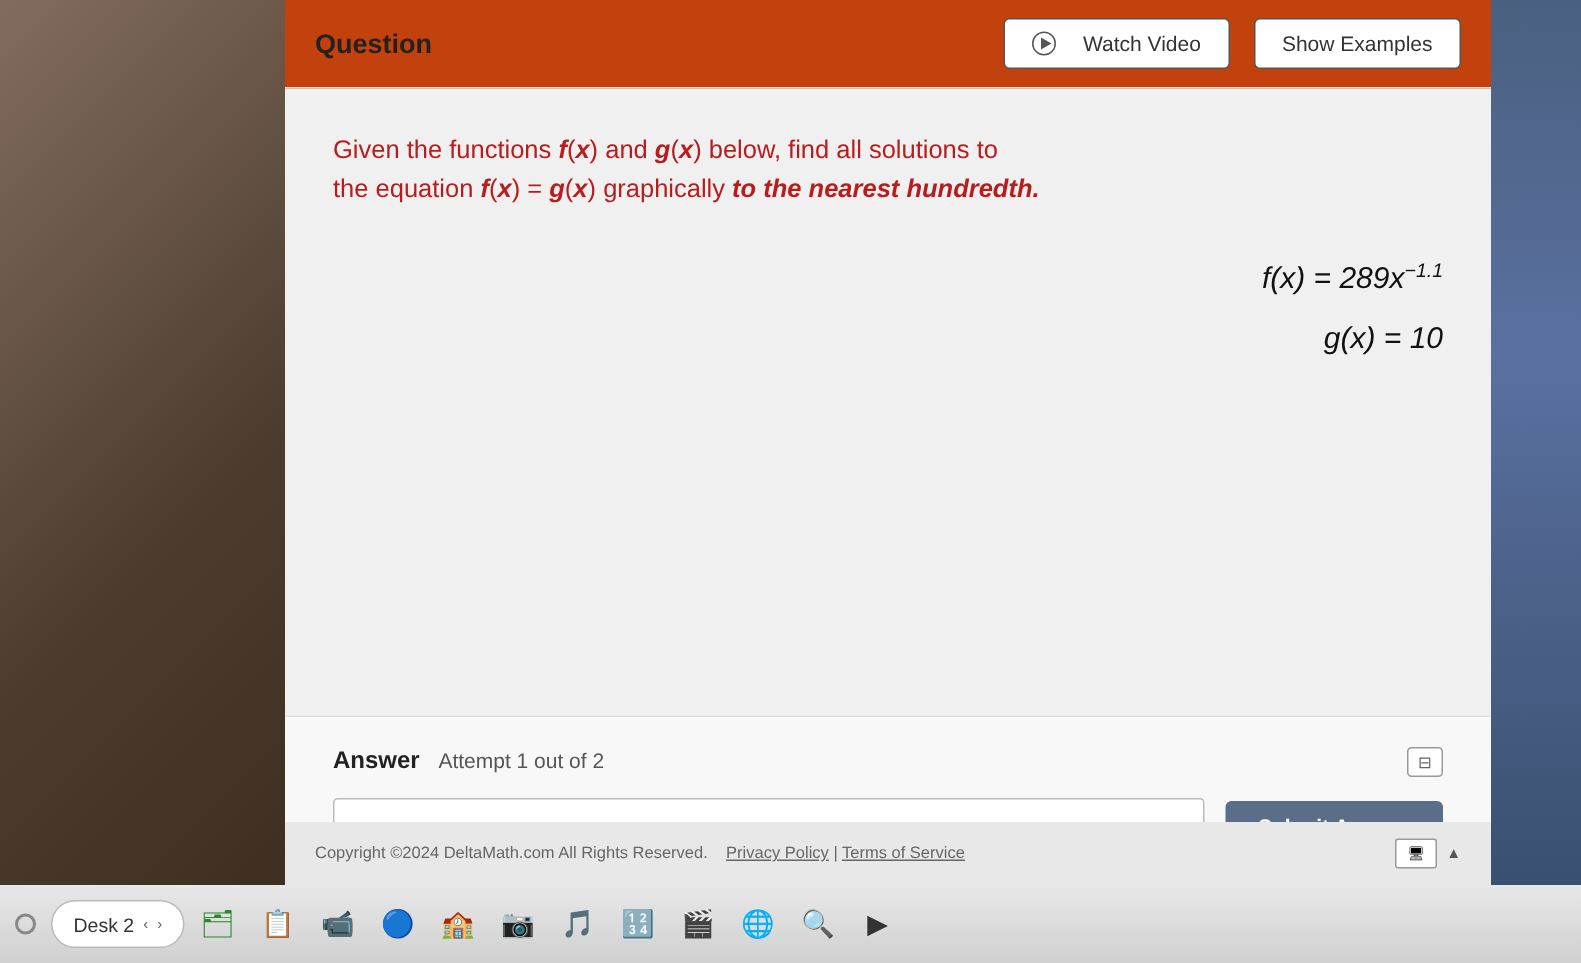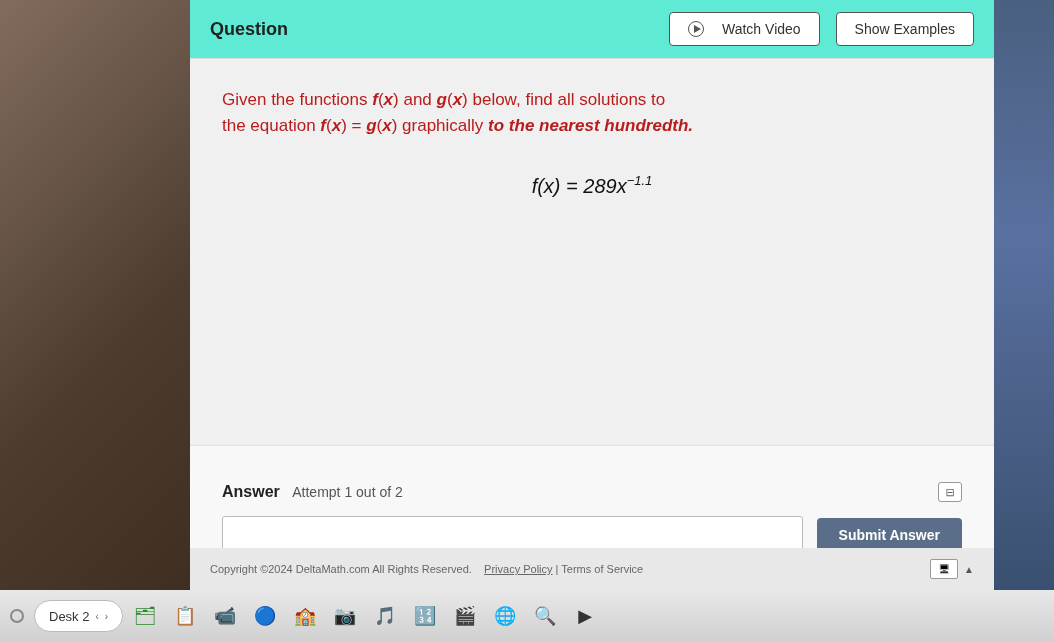--- a/index.html
+++ b/index.html
@@ -43,21 +43,21 @@
       background: #f0f0f0;
       display: flex;
       flex-direction: column;
     }
 
     
     .header {
       display: flex;
       align-items: center;
       padding: 12px 20px;
-      background: #5eead4;
+      background: #c2410c;
       border-bottom: 1px solid #ddd;
       gap: 16px;
     }
 
     .header-question {
       font-size: 18px;
       font-weight: 600;
       color: #222;
       margin-right: auto;
     }
@@ -127,40 +127,40 @@
       line-height: 1.5;
       margin-bottom: 28px;
     }
 
     .question-text em {
       font-style: italic;
       font-weight: 600;
     }
 
     .math-block {
-      text-align: center;
+      text-align: right;
       margin: 20px 0;
       font-size: 20px;
       color: #111;
       line-height: 2;
     }
 
     .math-formula {
       font-style: italic;
       font-size: 20px;
     }
 
     sup {
       font-size: 13px;
       vertical-align: super;
     }
 
     
     .answer-section {
-      padding: 36px 32px;
+      padding: 20px 32px;
       background: #f8f8f8;
       border-top: 1px solid #e0e0e0;
     }
 
     .answer-header {
       display: flex;
       align-items: center;
       justify-content: space-between;
       margin-bottom: 14px;
     }
@@ -351,20 +351,23 @@
 
   <div class="question-content">
     <div class="question-text">
       Given the functions <em>f</em>(<em>x</em>) and <em>g</em>(<em>x</em>) below, find all solutions to<br>
       the equation <em>f</em>(<em>x</em>) = <em>g</em>(<em>x</em>) graphically <em>to the nearest hundredth.</em>
     </div>
 
     <div class="math-block">
       <div>
         <span class="math-formula"><em>f</em>(<em>x</em>) = 289<em>x</em><sup>−1.1</sup></span>
+      </div>
+      <div>
+        <span class="math-formula"><em>g</em>(<em>x</em>) = 10</span>
       </div>
     </div>
   </div>
 
   <div class="answer-section">
     <div class="answer-header">
       <div>
         <span class="answer-label">Answer</span>
         <span class="attempt-text">Attempt 1 out of 2</span>
       </div>
@@ -382,21 +385,21 @@
   </div>
 
 </div>
 
 <div class="footer">
   <div class="footer-text">
     <span>Copyright ©2024 DeltaMath.com All Rights Reserved.</span>
     &nbsp;&nbsp;
     <span style="cursor:pointer; text-decoration:underline;margin-top:41px;">Privacy Policy</span>
     <span> | </span>
-    <span style="cursor:pointer; ">Terms of Service</span>
+    <span style="cursor:pointer; text-decoration:underline;">Terms of Service</span>
   </div>
   <div class="footer-right">
     <div class="footer-icon-box">
       <span style="font-size:9px;">🖥</span>
     </div>
     <span class="arrow-up">▲</span>
   </div>
 </div>
 
 <div class="taskbar">

